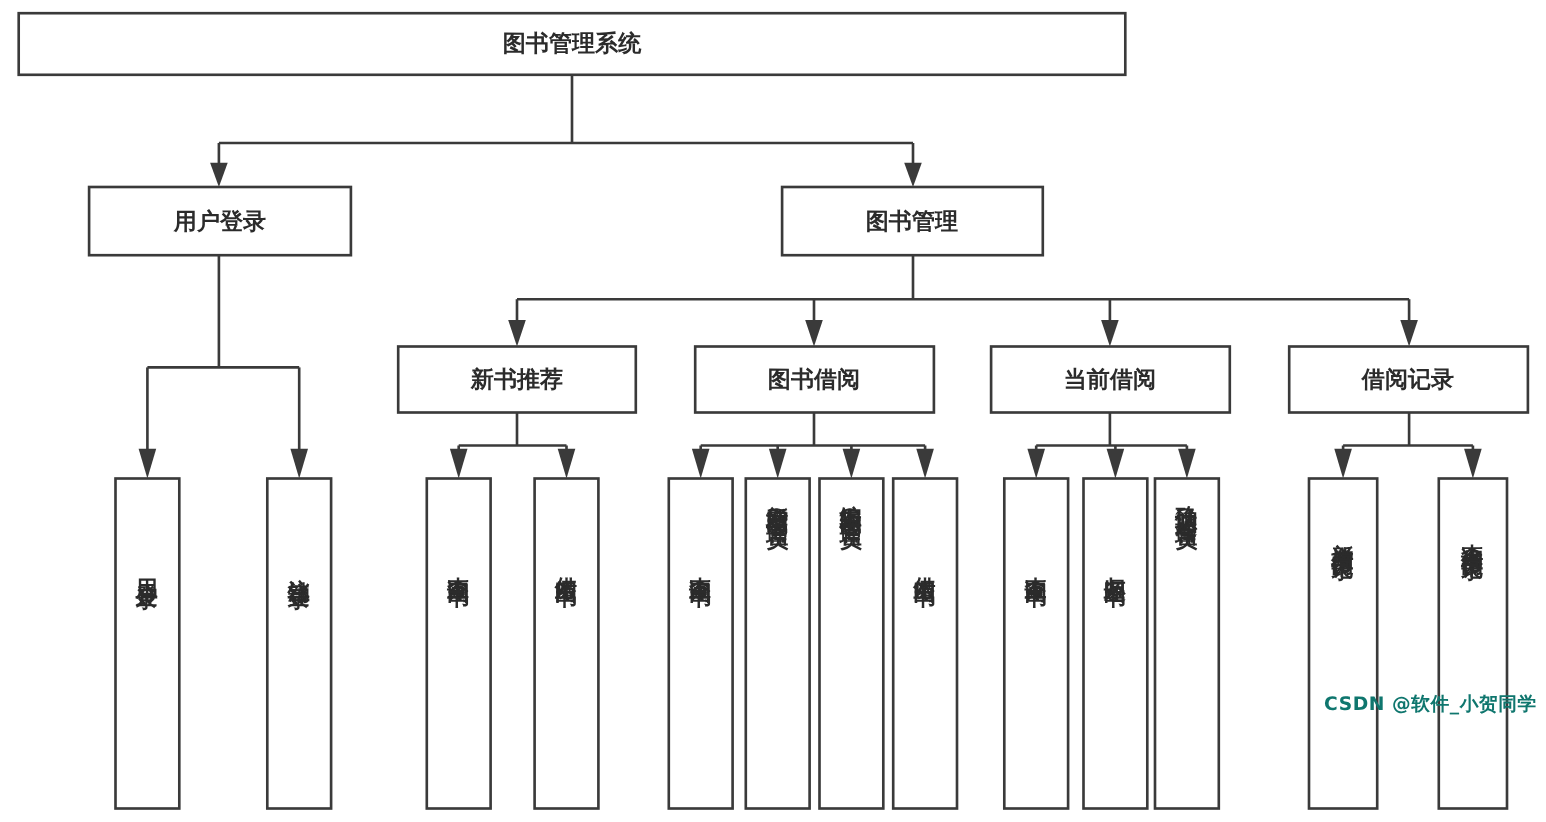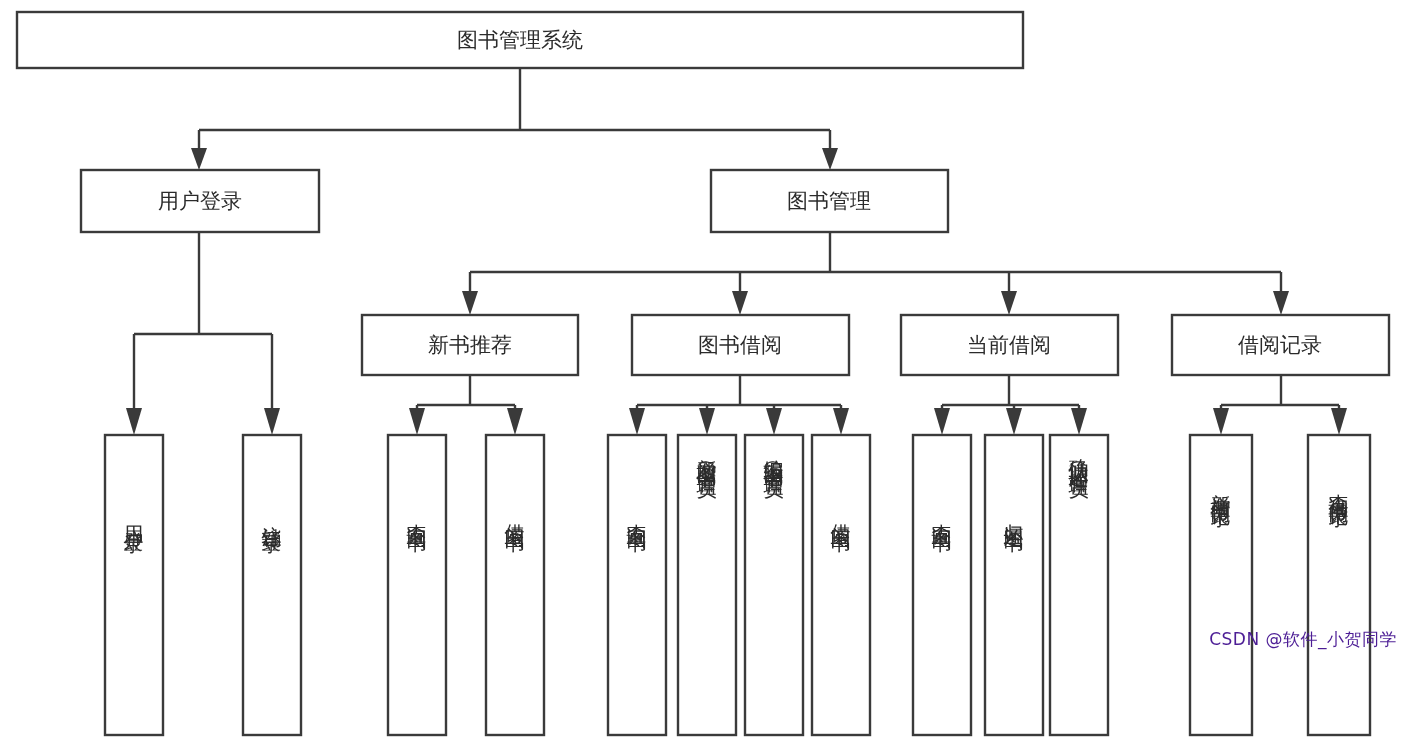--- a/index.html
+++ b/index.html
@@ -11,20 +11,21 @@
     width: 1405px;
     height: 747px;
     font-family: "DejaVu Sans", "Liberation Sans", sans-serif;
     overflow: hidden;
   }
   #diagram-root {
     position: relative;
     width: 1405px;
     height: 655px;
     background: #ffffff;
+    font-weight: bold;
   }
   svg.flow {
     position: absolute;
     top: 0; left: 0;
     width: 1405px;
     height: 747px;
   }
   .node-box {
     fill: #ffffff;
     stroke: #3a3a3a;
@@ -61,21 +62,21 @@
     transform: translateX(-50%);
     pointer-events: none;
     user-select: none;
   }
   .watermark {
     position: absolute;
     right: 8px;
     bottom: 4px;
     font-family: "DejaVu Sans", "Liberation Sans", sans-serif;
     font-size: 17px;
-    color: #4c1d95;
+    color: #0f766e;
     letter-spacing: 0.5px;
     white-space: nowrap;
   }
 </style>
 </head>
 <body>
 
 <div id="diagram-root">
 
   <svg class="flow" viewBox="0 0 1405 747">

